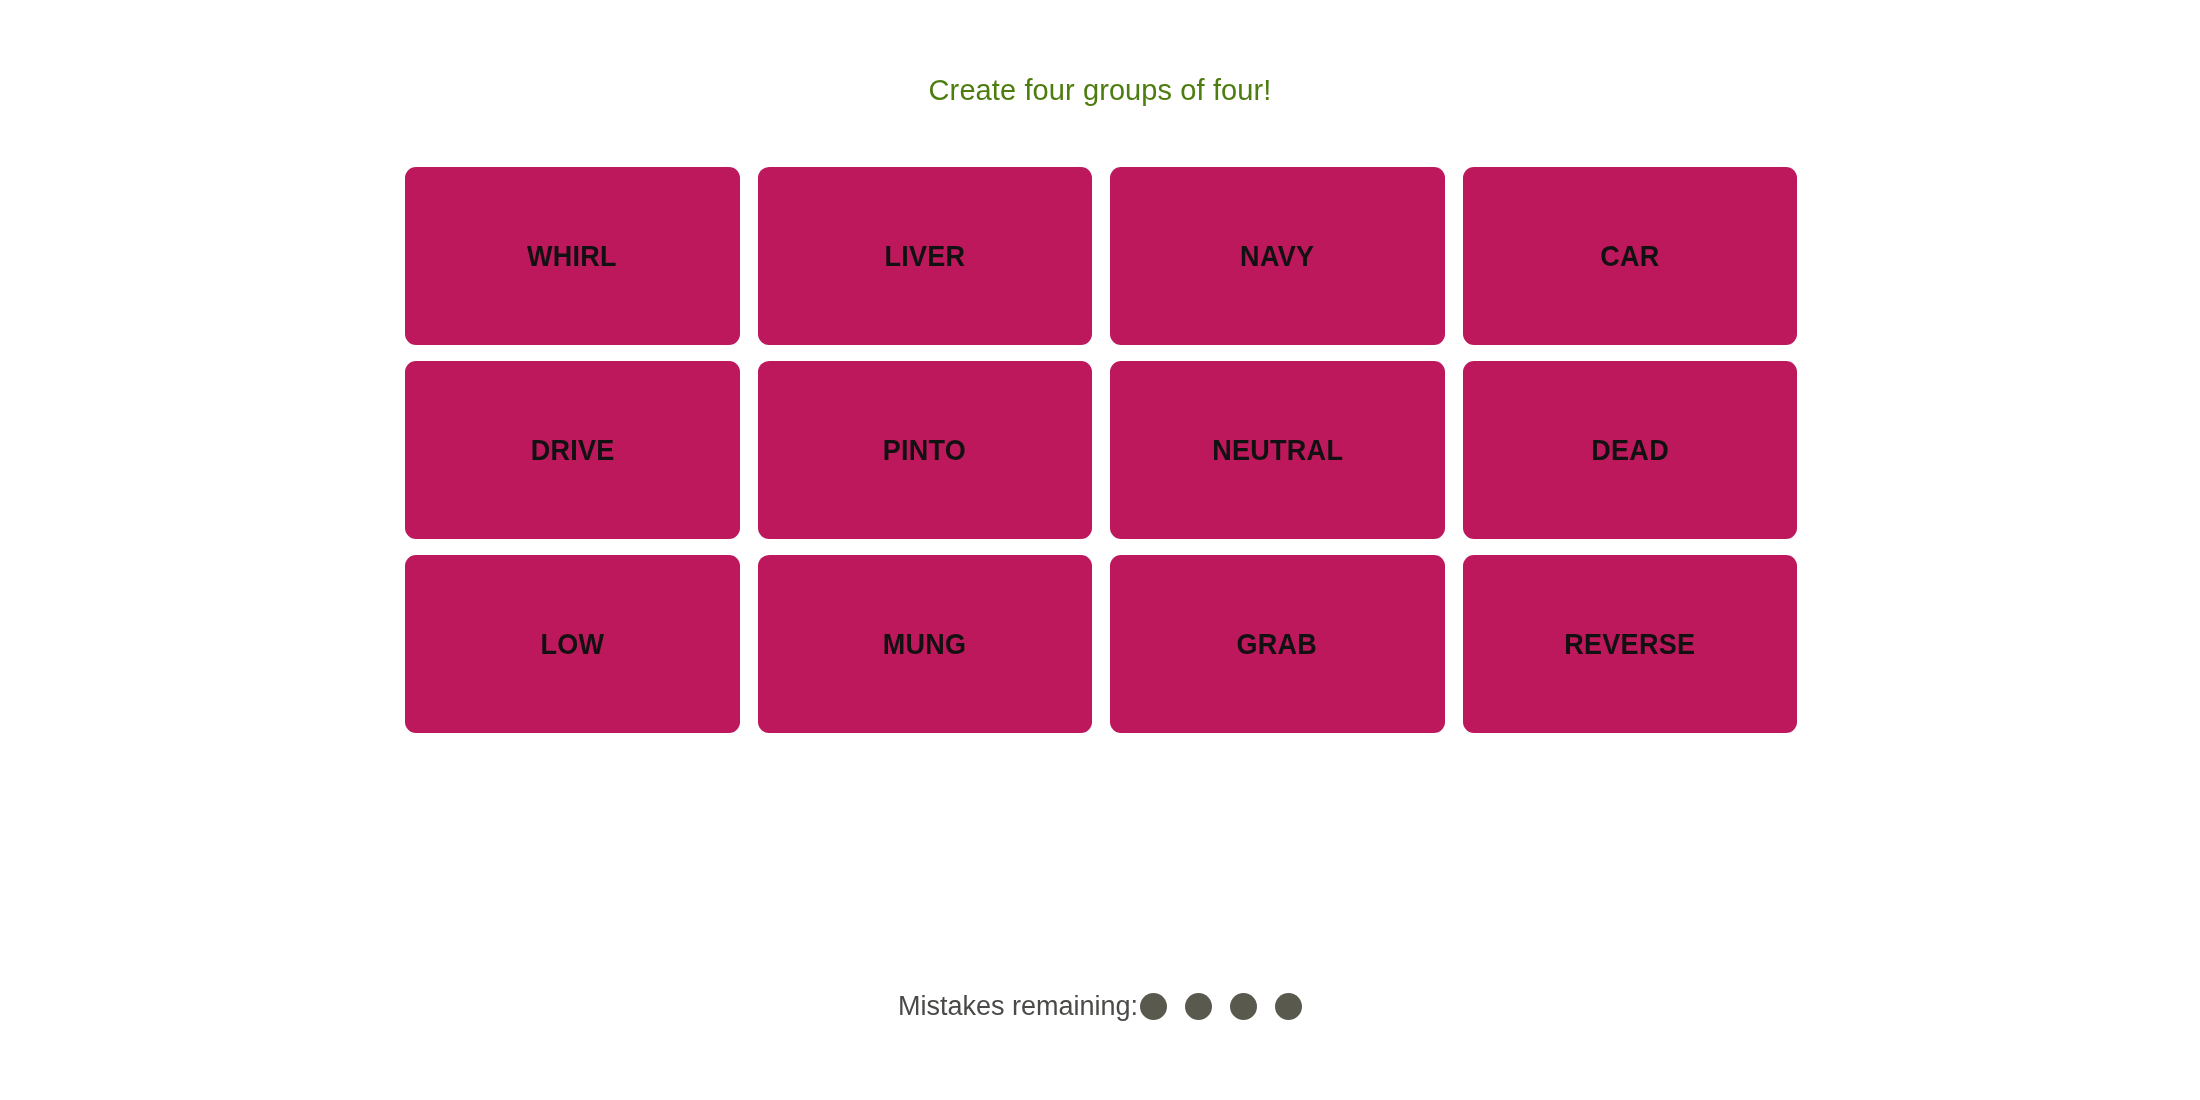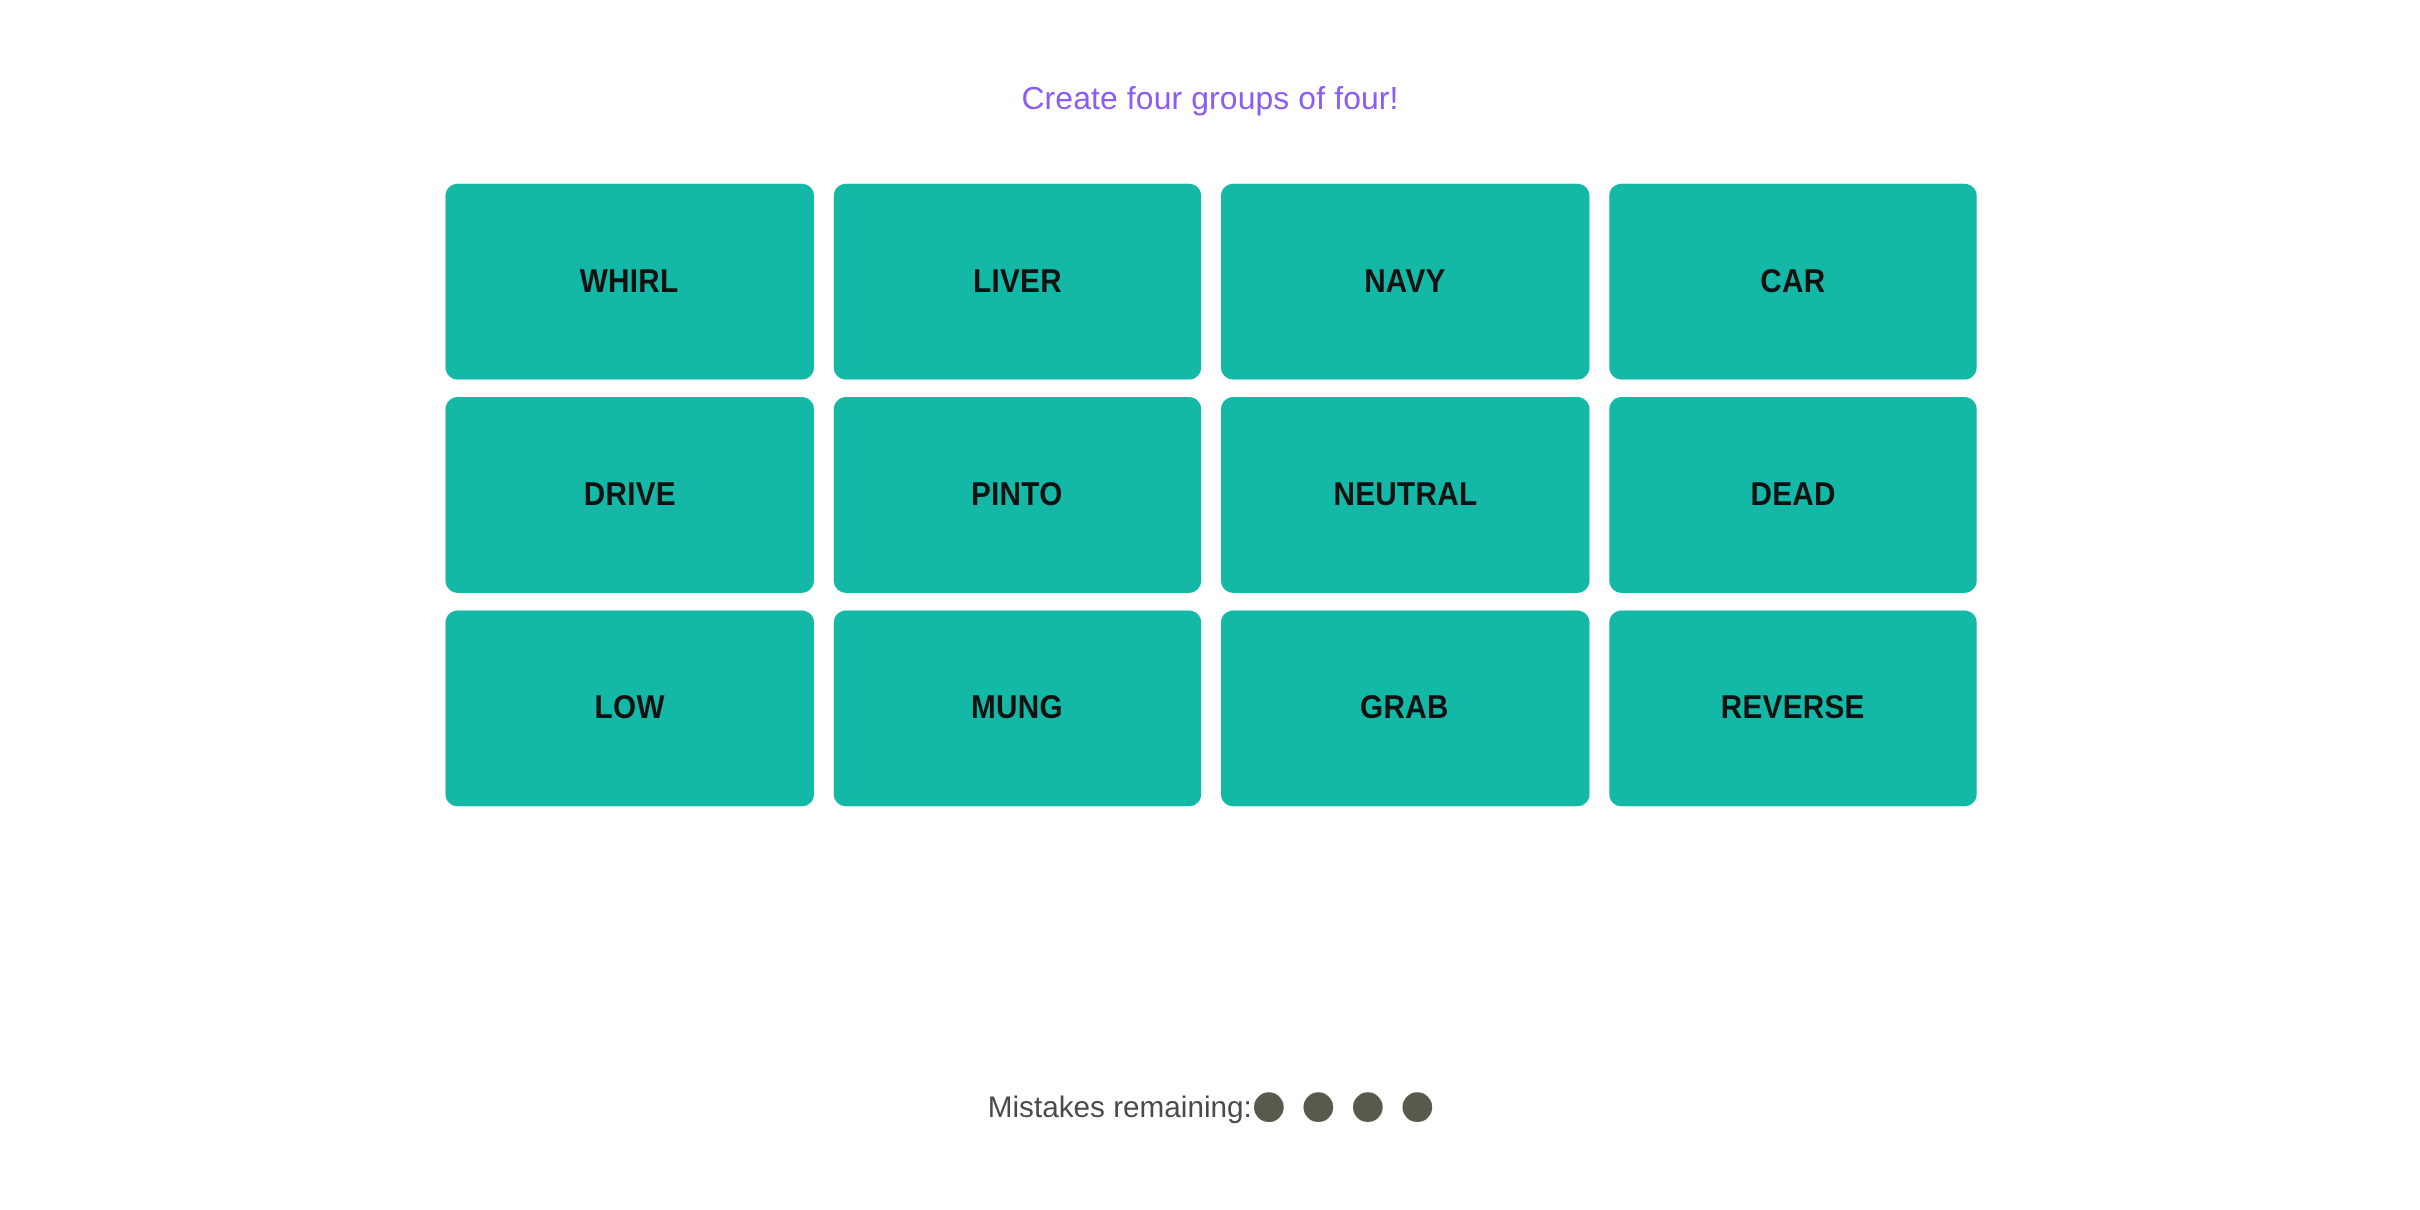--- a/index.html
+++ b/index.html
@@ -23,41 +23,41 @@
 
   
   .puzzle-title {
     position: absolute;
     top: 76px;
     left: 0;
     width: 2200px;
     text-align: center;
     font-size: 29px;
     font-weight: 400;
-    color: #8b5cf6;
+    color: #4d7c0f;
     letter-spacing: 0.1px;
     line-height: 1;
     white-space: nowrap;
   }
 
   
   .tile-grid {
     position: absolute;
     left: 405px;
     top: 167px;
     width: 1392px;
     display: grid;
     grid-template-columns: repeat(4, 1fr);
     grid-template-rows: repeat(4, 178px);
     column-gap: 18px;
     row-gap: 16px;
   }
 
   .tile {
-    background: #14b8a6;
+    background: #be185d;
     border-radius: 11px;
     display: flex;
     align-items: center;
     justify-content: center;
     cursor: pointer;
     user-select: none;
     box-sizing: border-box;
     padding: 0;
   }
 

